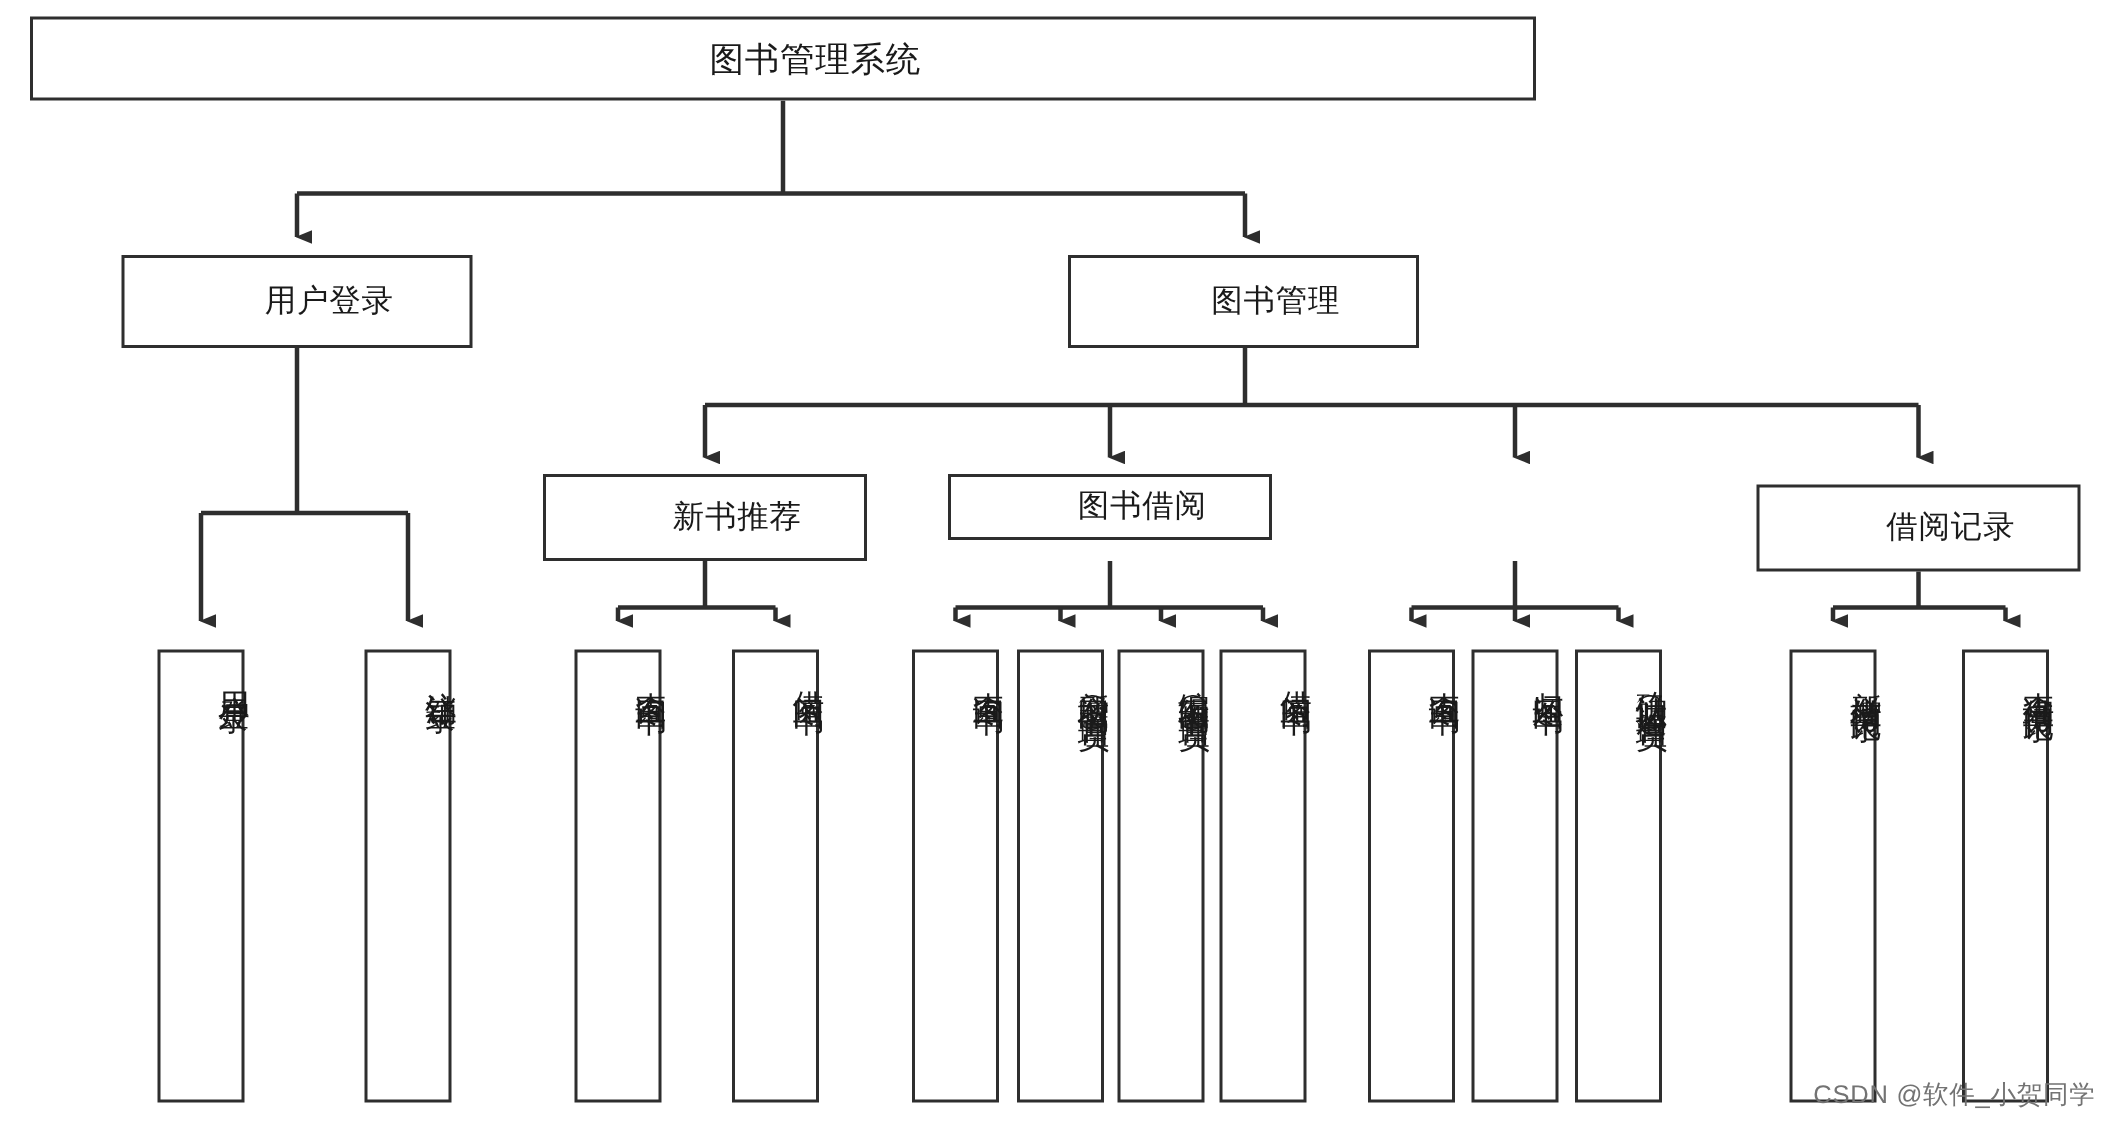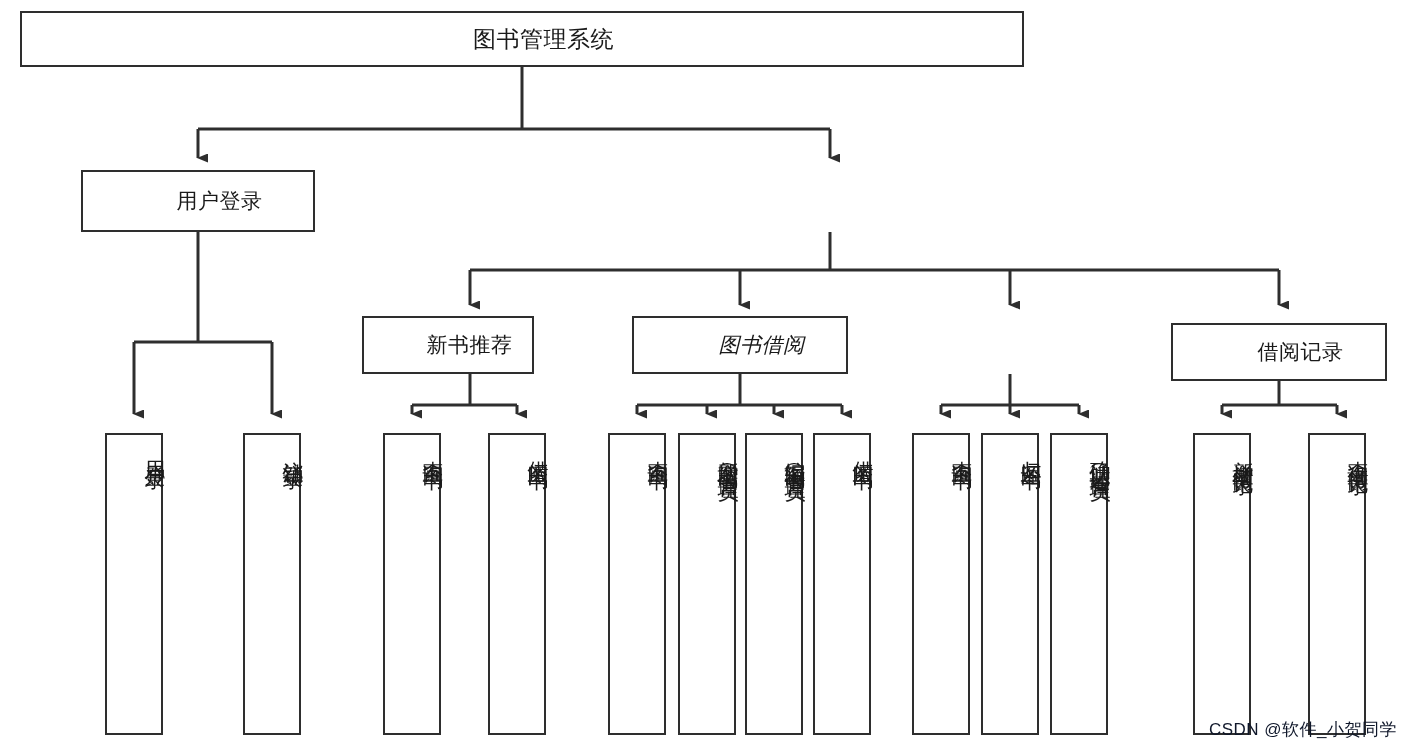--- a/index.html
+++ b/index.html
@@ -57,21 +57,21 @@
     font-size: 21px;
     line-height: 1;
   }
   .node.root .node-label {
     font-size: 23px;
   }
   #watermark {
     position: absolute;
     right: 8px;
     bottom: 6px;
-    color: #0f172a;
+    color: #737373;
     font-size: 17px;
     letter-spacing: 0.5px;
     z-index: 3;
     white-space: nowrap;
     user-select: none;
   }
 </style>
 </head>
 <body>
 
@@ -127,25 +127,28 @@
     </g>
   </svg>
 
   <div class="node root" style="left:20px; top:11px; width:1004px; height:56px;">
     <span class="node-label">图书管理系统</span>
   </div>
 
   <div class="node" style="left:81px; top:170px; width:234px; height:62px;">
     <span class="node-label">用户登录</span>
   </div>
+  <div class="node" style="left:712px; top:170px; width:234px; height:62px;">
+    <span class="node-label">图书管理</span>
+  </div>
 
-  <div class="node" style="left:362px; top:316px; width:172px; height:58px;">
+  <div class="node" style="left:362px; top:316px; width:216px; height:58px;">
     <span class="node-label">新书推荐</span>
   </div>
-  <div class="node" style="left:632px; top:316px; width:216px; height:58px;font-style:italic;">
+  <div class="node" style="left:632px; top:316px; width:216px; height:44px;">
     <span class="node-label">图书借阅</span>
   </div>
   <div class="node" style="left:1171px; top:323px; width:216px; height:58px;">
     <span class="node-label">借阅记录</span>
   </div>
 
   <div class="node leaf" style="left:105px; top:433px; width:58px; height:302px;">
     <span class="node-label">用户登录</span>
   </div>
   <div class="node leaf" style="left:243px; top:433px; width:58px; height:302px;">

